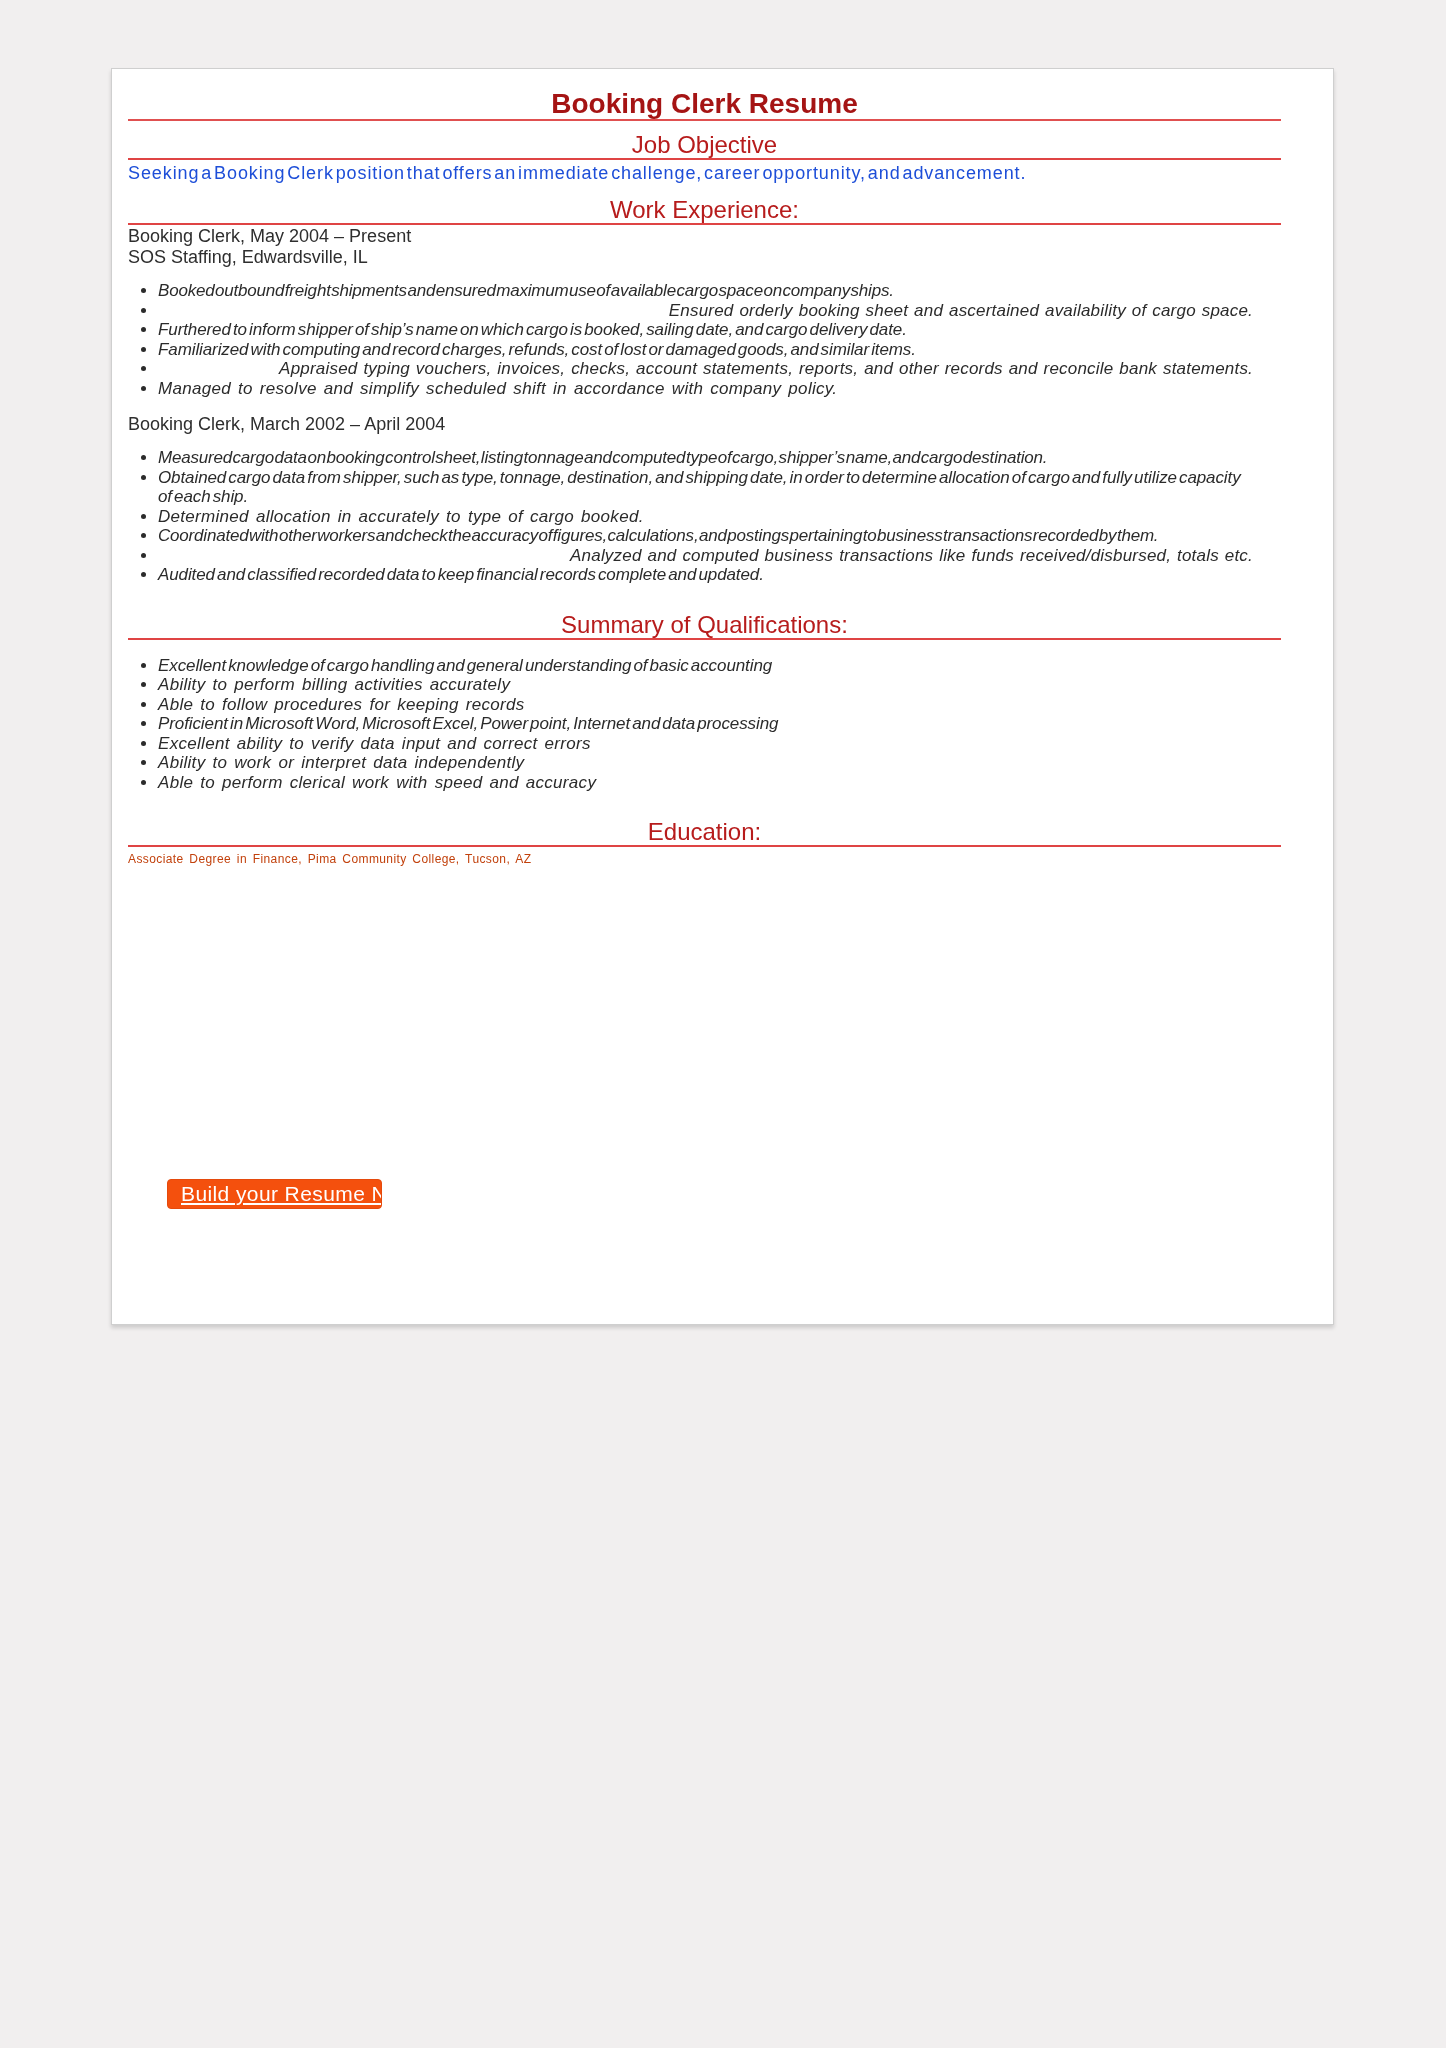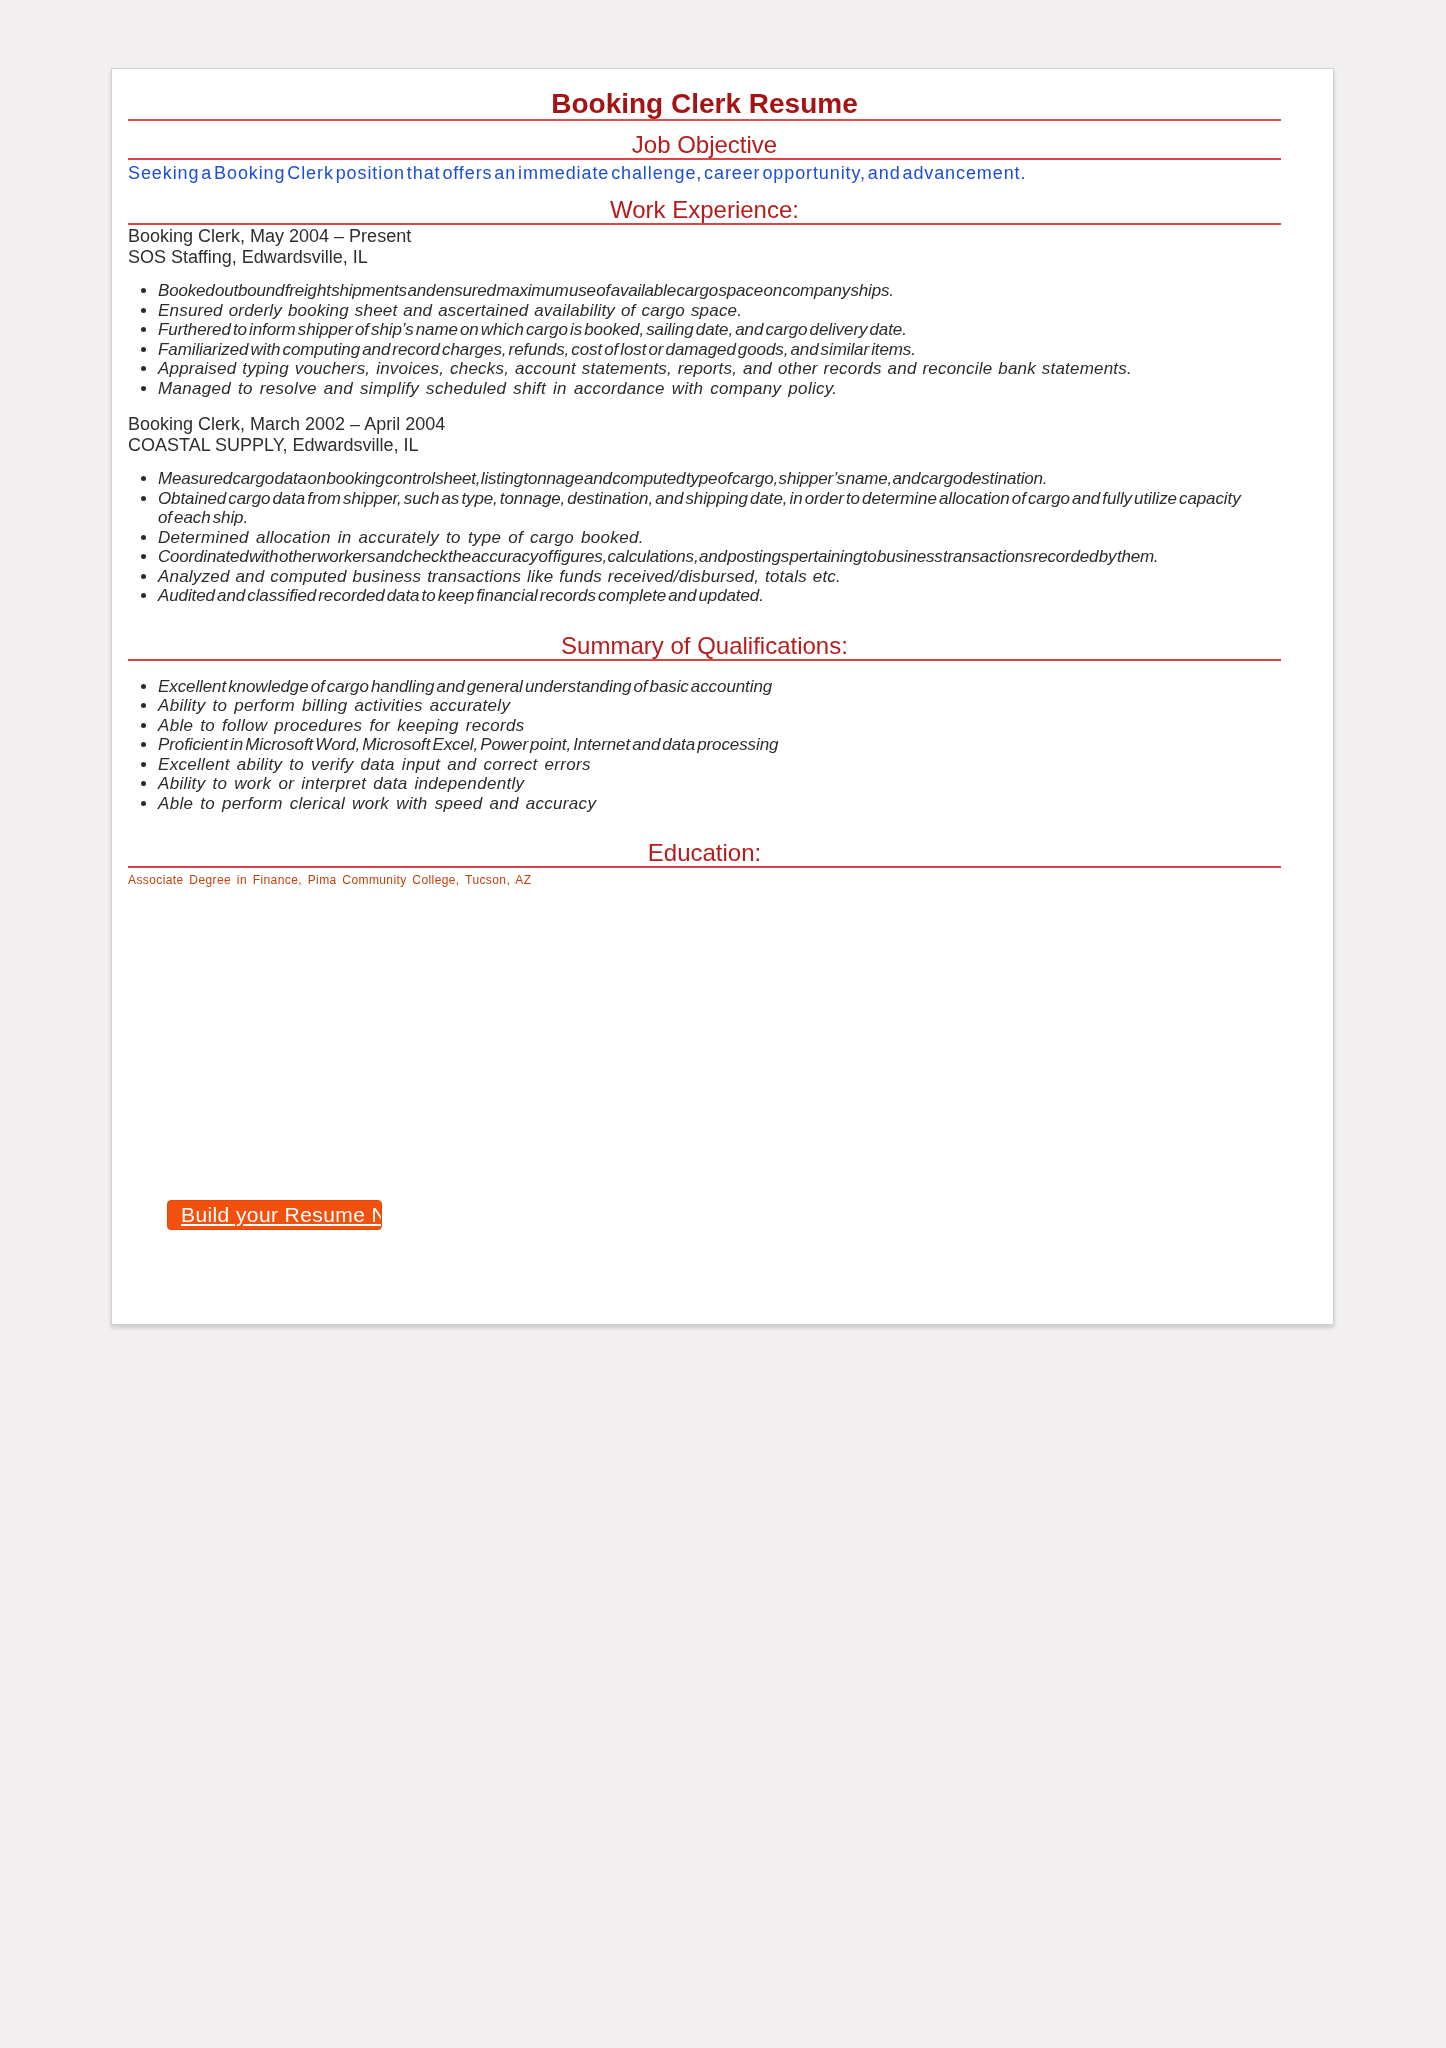--- a/index.html
+++ b/index.html
@@ -53,21 +53,21 @@
     width:1125px;
     font-style:italic;
   }
   ul.bullets.quals { margin-top:16px; }
   ul.bullets li {
     font-size:17px; line-height:19.5px; color:#2b2b2b;
   }
   li.vtight { word-spacing:-4px; letter-spacing:-0.2px; }
   li.tight  { word-spacing:-2.5px; letter-spacing:-0.1px; }
   li.wide   { word-spacing:2px;  letter-spacing:0.3px; }
-  li.swide  { word-spacing:1px;  letter-spacing:0.2px; }
+  li.swide  { word-spacing:1px;  letter-spacing:0.2px;text-align:right; }
 
   .cta-button {
     display:block;
     margin-top:310px; margin-left:39px;
     width:215px; height:30px;
     background:#f4500d; border:1px solid #e54a0c; border-radius:4px;
     color:#ffffff; font-family:"Liberation Sans", sans-serif;
     font-size:21px; line-height:28px; letter-spacing:0.4px;
     text-decoration:underline; text-align:left;
     padding:0 0 0 13px;
@@ -95,21 +95,20 @@
       <ul class="bullets">
         <li class="vtight">Booked outbound freight shipments and ensured maximum use of available cargo space on company ships.</li>
         <li class="swide">Ensured orderly booking sheet and ascertained availability of cargo space.</li>
         <li class="tight">Furthered to inform shipper of ship’s name on which cargo is booked, sailing date, and cargo delivery date.</li>
         <li class="tight">Familiarized with computing and record charges, refunds, cost of lost or damaged goods, and similar items.</li>
         <li class="swide">Appraised typing vouchers, invoices, checks, account statements, reports, and other records and reconcile bank statements.</li>
         <li class="wide">Managed to resolve and simplify scheduled shift in accordance with company policy.</li>
       </ul>
 
       <p class="job-head second">Booking Clerk, March 2002 – April 2004</p>
-      <p class="job-head">COASTAL SUPPLY, Edwardsville, IL</p>
 
       <ul class="bullets">
         <li class="vtight">Measured cargo data on booking control sheet, listing tonnage and computed type of cargo, shipper’s name, and cargo destination.</li>
         <li class="tight">Obtained cargo data from shipper, such as type, tonnage, destination, and shipping date, in order to determine allocation of cargo and fully utilize capacity of each ship.</li>
         <li class="wide">Determined allocation in accurately to type of cargo booked.</li>
         <li class="vtight">Coordinated with other workers and check the accuracy of figures, calculations, and postings pertaining to business transactions recorded by them.</li>
         <li class="swide">Analyzed and computed business transactions like funds received/disbursed, totals etc.</li>
         <li class="tight">Audited and classified recorded data to keep financial records complete and updated.</li>
       </ul>
 

